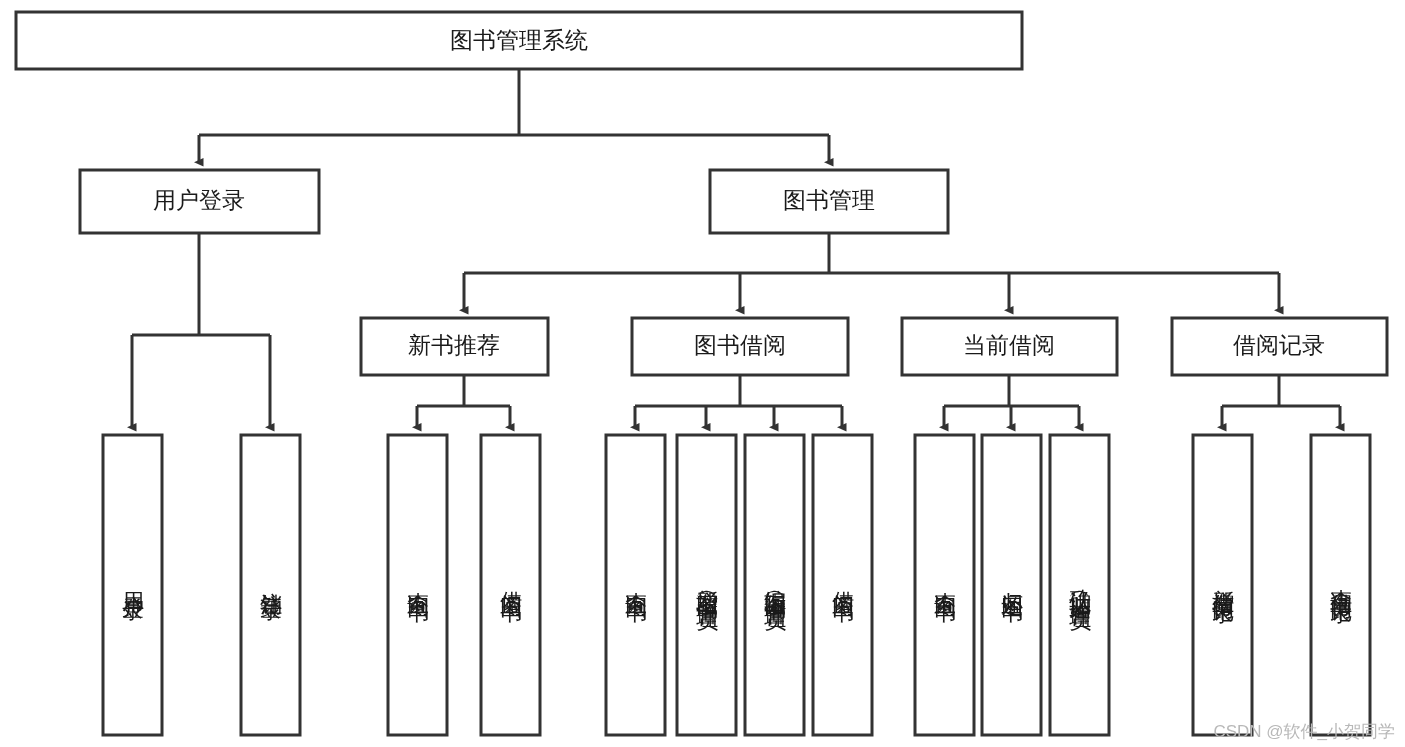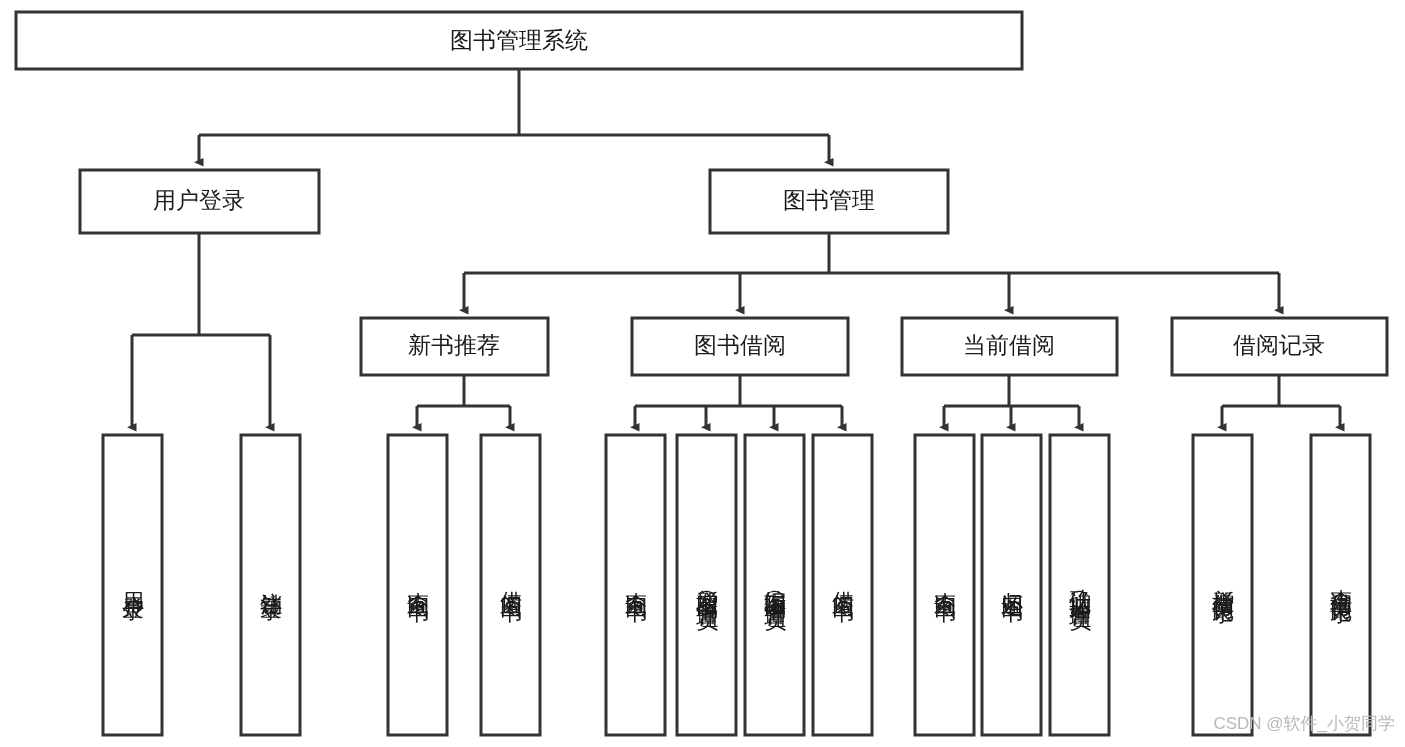--- a/index.html
+++ b/index.html
@@ -40,21 +40,21 @@
   .label-h { font-size: 23px; }
   .label-v {
     font-size: 22px;
     writing-mode: vertical-rl;
     text-orientation: upright;
     letter-spacing: 3px;
   }
   .watermark {
     position: absolute;
     right: 10px;
-    bottom: 12px;
+    bottom: 4px;
     font-family: "Liberation Sans", "DejaVu Sans", sans-serif;
     font-size: 17px;
     color: #b8b8b8;
     white-space: nowrap;
     pointer-events: none;
   }
 </style>
 </head>
 <body>
 

